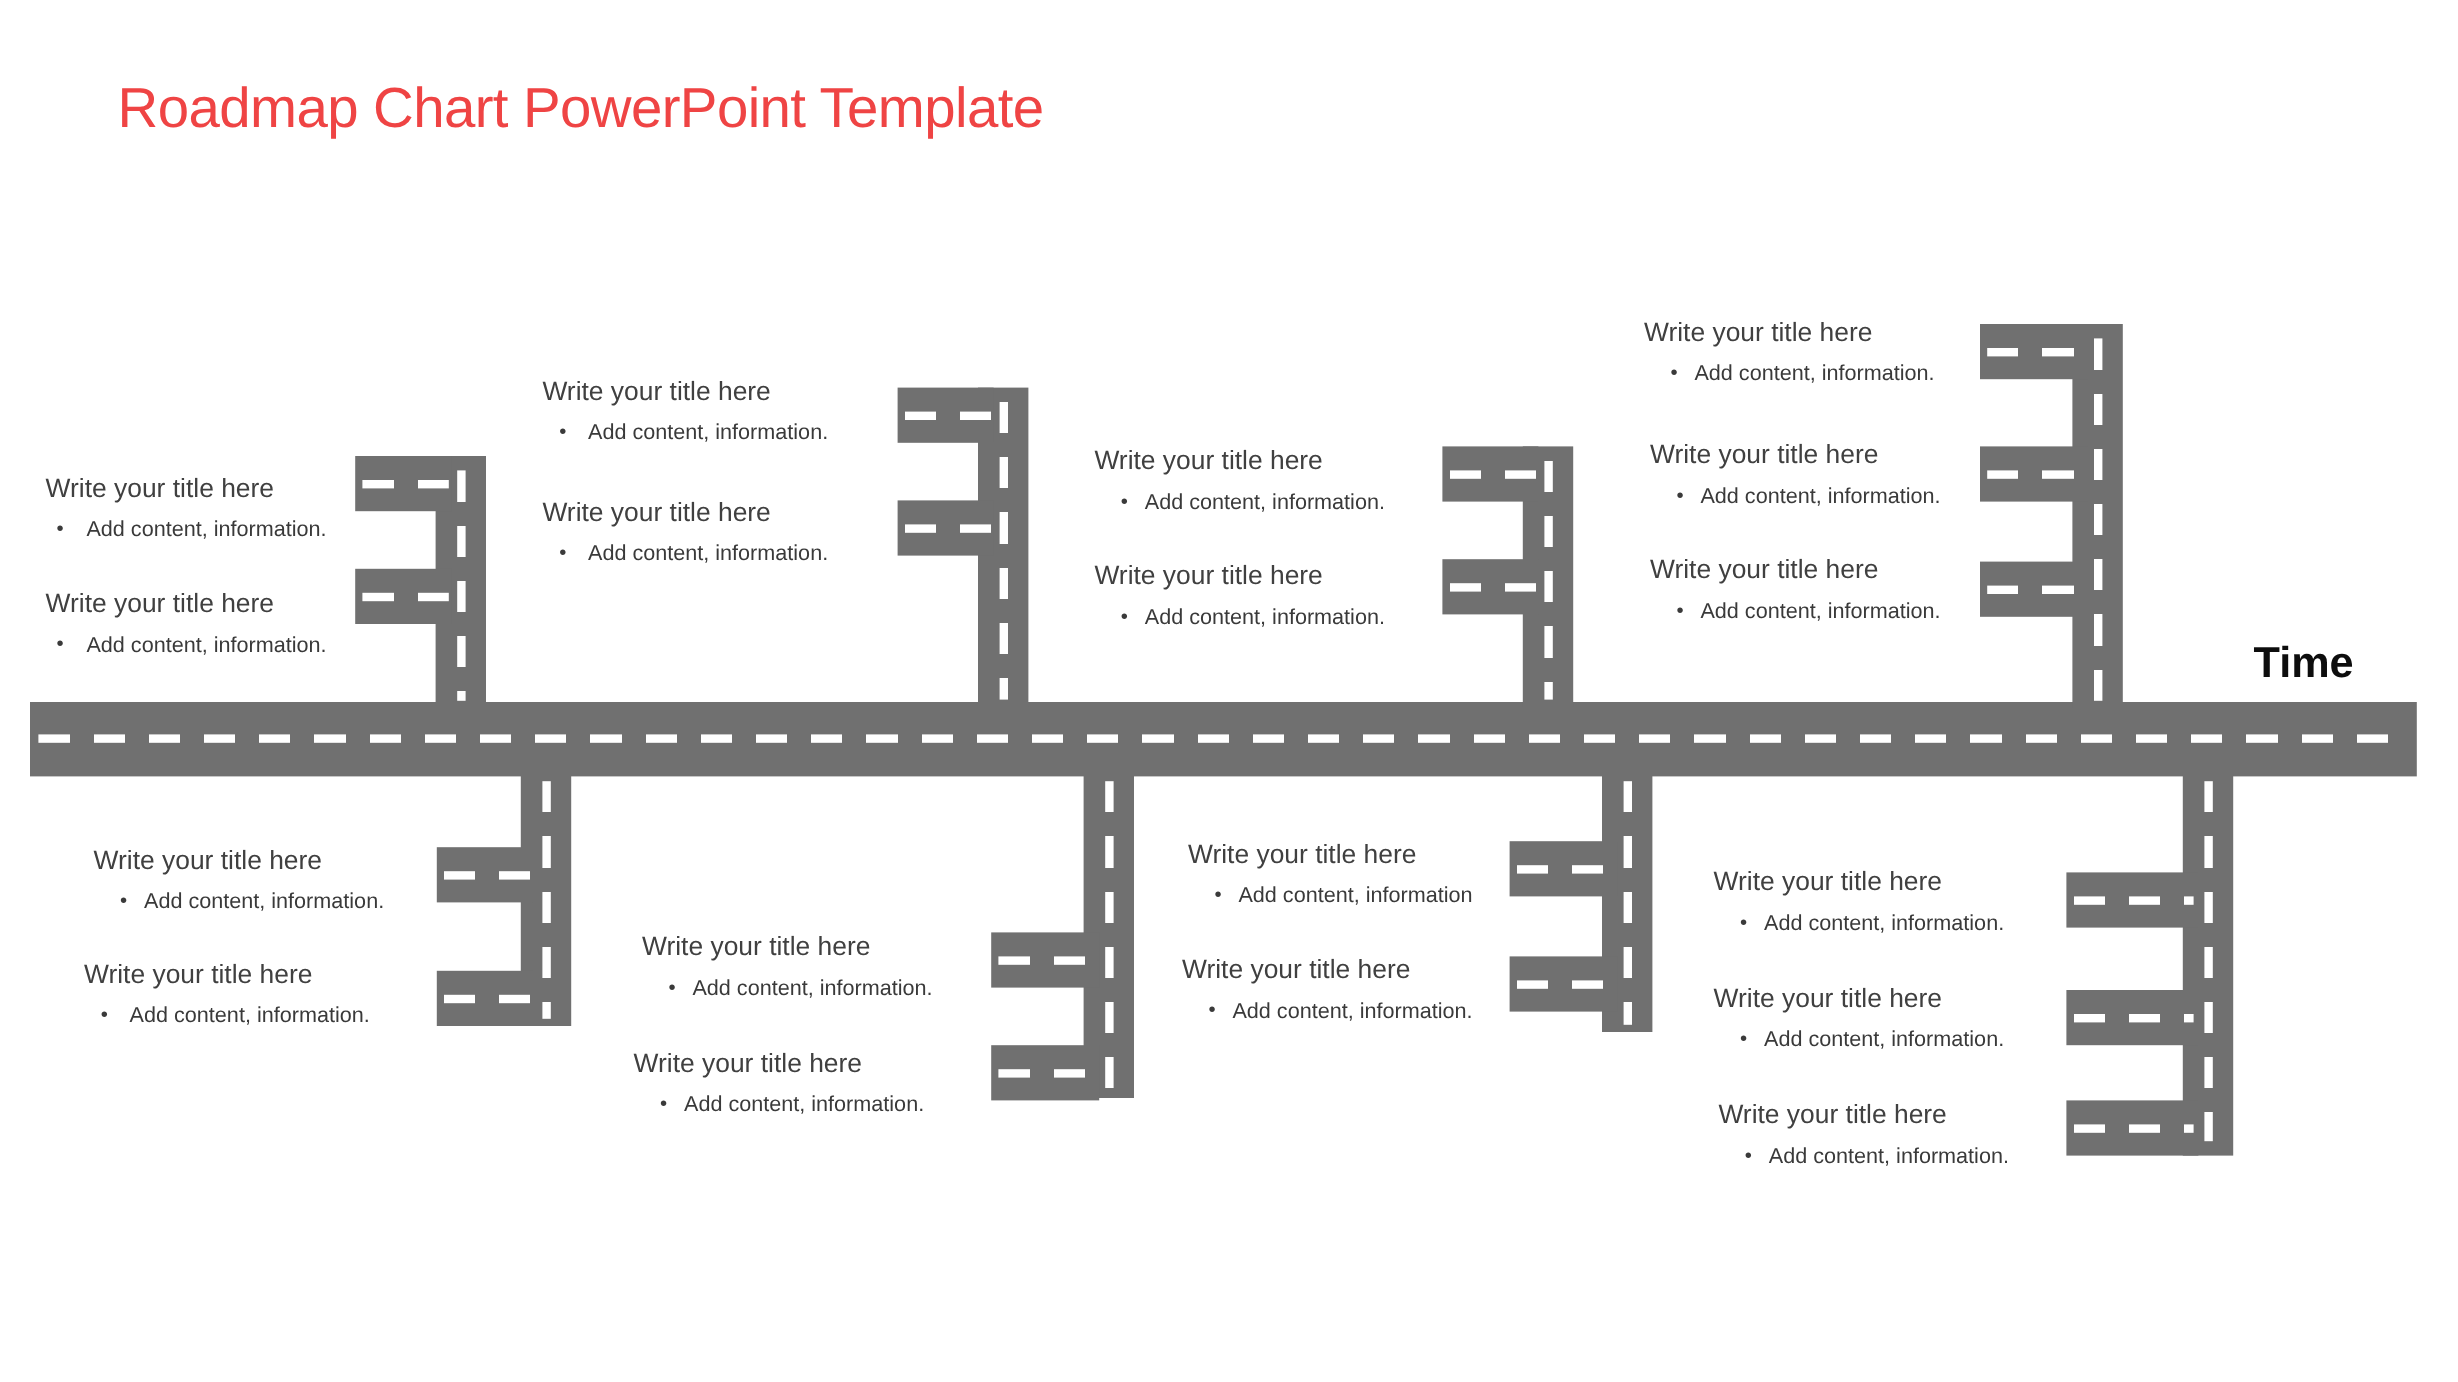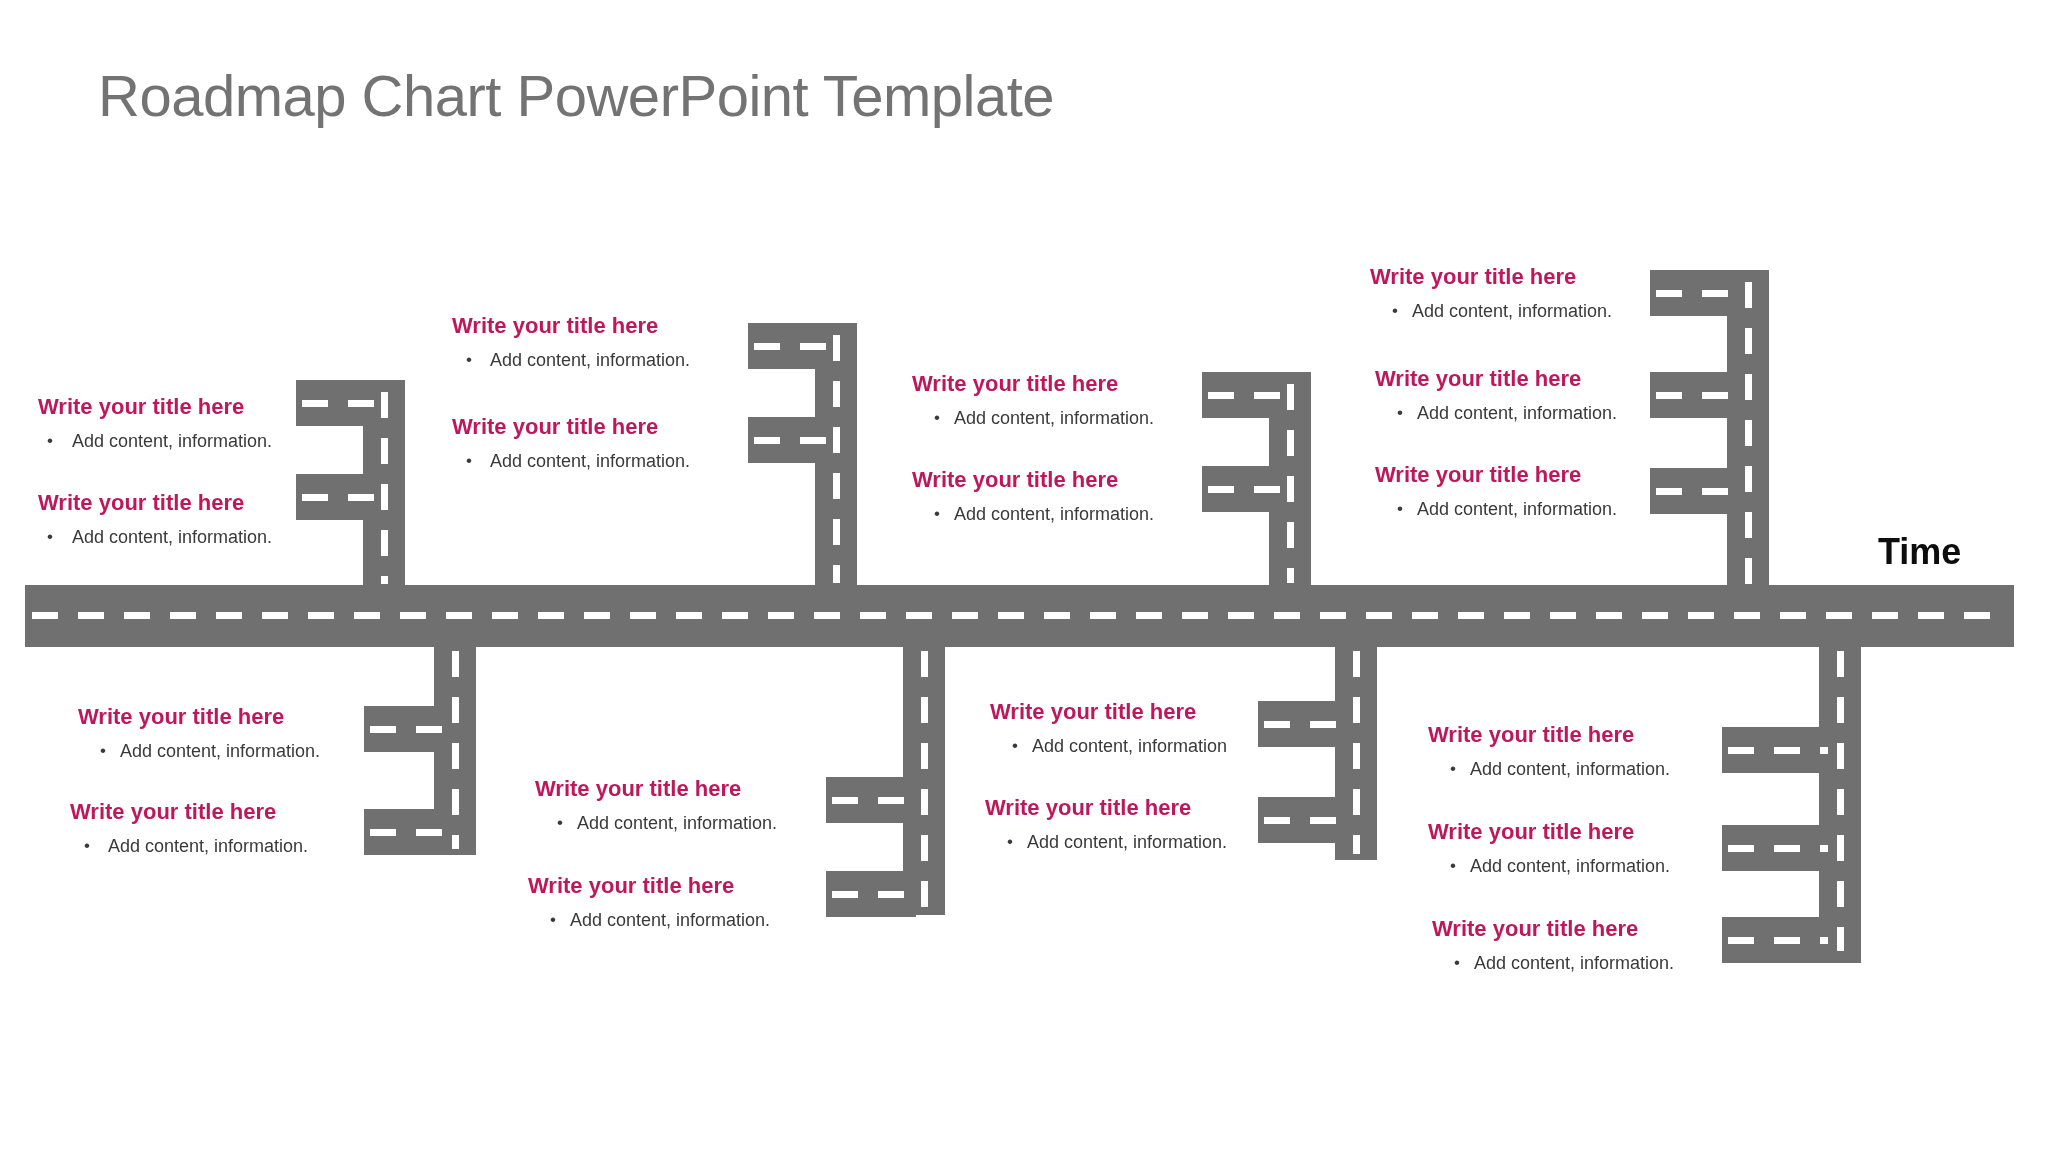--- a/index.html
+++ b/index.html
@@ -5,21 +5,21 @@
   html,body{margin:0;padding:0;}
   body{
     width:2048px;height:1152px;background:#ffffff;
     font-family:"Liberation Sans", sans-serif;
     overflow:hidden;position:relative;
   }
   #stage{position:absolute;left:0;top:0;width:2048px;height:1152px;}
 
   .page-title{
     position:absolute;left:98px;top:62px;
-    font-size:58px;font-weight:400;color:#737373;
+    font-size:47px;font-weight:400;color:#ef4444;
     letter-spacing:-0.5px;white-space:nowrap;
   }
 
   .time-label{
     position:absolute;left:1878px;top:531px;
     font-size:36px;font-weight:700;color:#0d0d0d;
     white-space:nowrap;
   }
 
   
@@ -34,21 +34,21 @@
   
   .dash-v{
     position:absolute;width:7px;background:transparent;
     background-image:repeating-linear-gradient(to bottom,
         #ffffff 0px,#ffffff 26px, transparent 26px, transparent 46px);
   }
 
   
   .tblock{position:absolute;}
   .tblock .t-title{
-    font-size:22px;font-weight:700;color:#be185d;
+    font-size:22px;font-weight:400;color:#404040;
     white-space:nowrap;line-height:1.1;
   }
   .tblock .t-row{
     display:flex;align-items:flex-start;margin-top:13px;
   }
   .tblock .t-bullet{
     color:#3a3a3a;font-size:17px;line-height:1.1;
     width:34px;flex:0 0 34px;text-align:left;padding-left:9px;
     box-sizing:border-box;
   }

